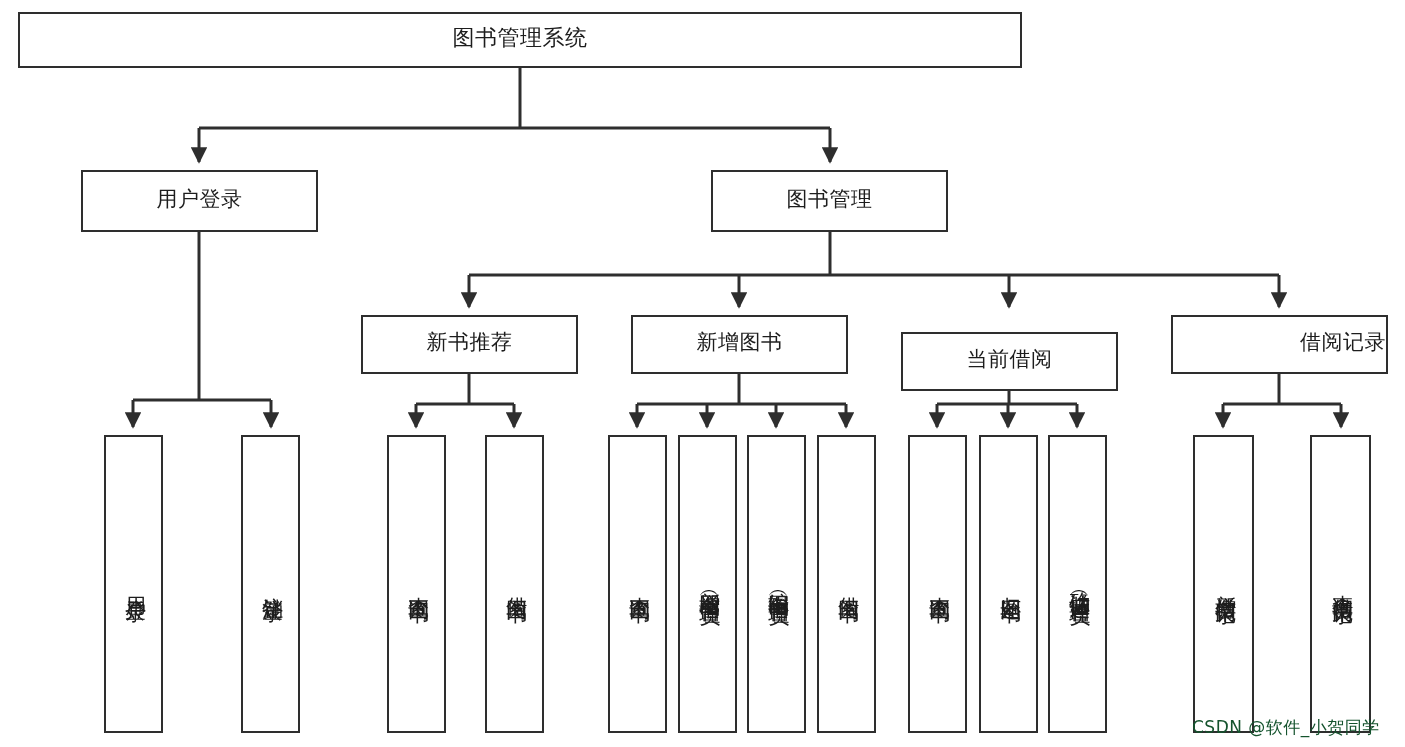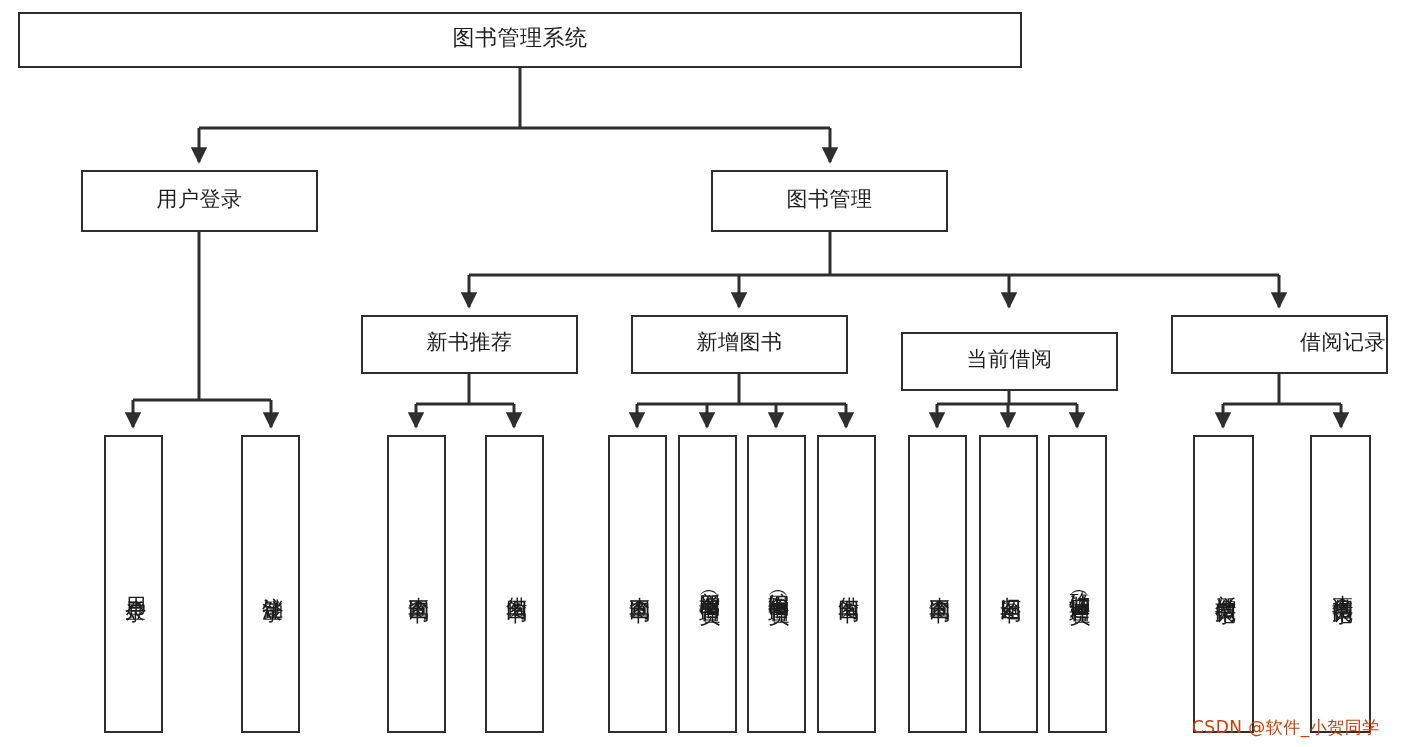--- a/index.html
+++ b/index.html
@@ -56,21 +56,21 @@
     writing-mode:vertical-rl;
     text-orientation:upright;
     font-size:21px;
     line-height:1.06;
     letter-spacing:2px;
     max-height:100%;
   }
   .watermark{
     position:absolute;
     font-size:17px;
-    color:#c2410c;
+    color:#14532d;
     white-space:nowrap;
     letter-spacing:0.5px;
     user-select:none;
   }
 </style>
 </head>
 <body>
 
 <div id="canvas">
 

